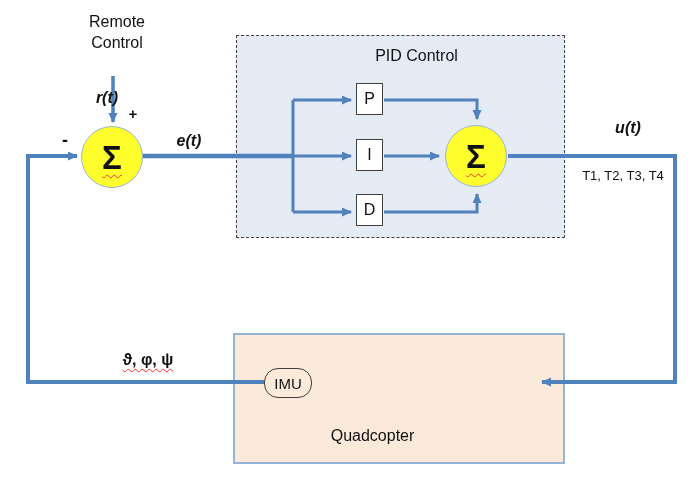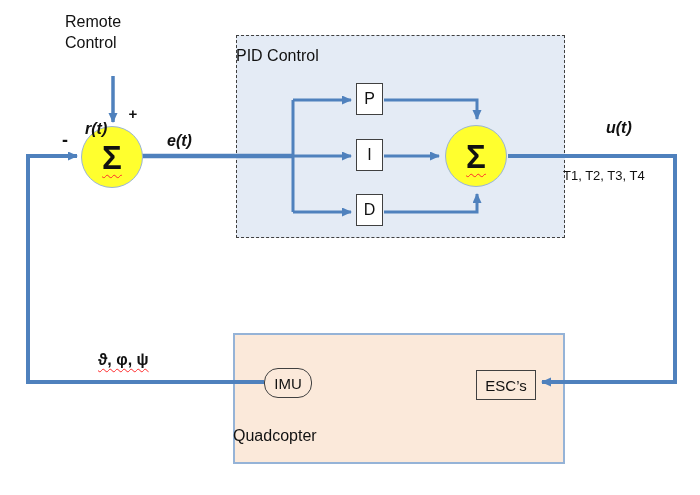--- a/index.html
+++ b/index.html
@@ -29,21 +29,21 @@
     font-size:33px;font-weight:bold;line-height:1;
     text-decoration:underline wavy #ff2a2a 1px;text-underline-offset:5px;text-decoration-skip-ink:none;
   }
   .block{
     background:#ffffff;border:1.5px solid #404040;box-sizing:border-box;
     display:flex;align-items:center;justify-content:center;
     font-size:16px;z-index:3;
   }
   .block.plain{background:transparent;font-size:15px;}
   
-  .lbl{z-index:3;font-size:16px;text-align:left;white-space:pre-line;line-height:1.3;}
+  .lbl{z-index:3;font-size:16px;text-align:center;white-space:pre-line;line-height:1.3;}
   .sig{font-style:italic;font-weight:bold;}
   .sign{font-size:15px;font-weight:600;width:14px;text-align:center;}
   .small{font-size:13px;}
   .squiggle{
     text-decoration:underline wavy #ff2a2a 1px;text-underline-offset:3px;text-decoration-skip-ink:none;
   }
 </style>
 </head>
 <body>
 
@@ -78,28 +78,27 @@
   </div>
   <div class="abs sum" style="left:445px;top:125px;">
     <span>Σ</span>
   </div>
 
   <div class="abs block" style="left:356px;top:83px;width:27px;height:32px;">P</div>
   <div class="abs block" style="left:356px;top:139px;width:27px;height:32px;">I</div>
   <div class="abs block" style="left:356px;top:194px;width:27px;height:32px;">D</div>
 
   <div class="abs block plain" style="left:264px;top:368px;width:48px;height:30px;border-radius:14px;">IMU</div>
-  <div class="abs block plain" style="left:476px;top:370px;width:60px;height:30px;">ESC’s</div>
 
   <div class="abs lbl" style="left:65px;top:12px;width:104px;">Remote
 Control</div>
-  <div class="abs lbl" style="left:236px;top:46px;width:329px;">PID Control</div>
+  <div class="abs lbl" style="left:252px;top:46px;width:329px;">PID Control</div>
   <div class="abs lbl" style="left:233px;top:426px;width:279px;">Quadcopter</div>
 
-  <div class="abs lbl sig" style="left:85px;top:88px;width:44px;margin-top:31px;">r(t)</div>
+  <div class="abs lbl sig" style="left:85px;top:88px;width:44px;">r(t)</div>
   <div class="abs lbl sig" style="left:167px;top:131px;width:44px;">e(t)</div>
   <div class="abs lbl sig" style="left:606px;top:118px;width:44px;">u(t)</div>
   <div class="abs lbl small" style="left:563px;top:168px;width:120px;">T1, T2, T3, T4</div>
 
   <div class="abs lbl" style="left:98px;top:350px;width:100px;font-weight:bold;"><span class="squiggle">ϑ, φ, ψ</span></div>
 
   <div class="abs sign" style="left:126px;top:105px;">+</div>
   <div class="abs sign" style="left:58px;top:130px;font-size:18px;">-</div>
   <div class="abs sign" style="left:425px;top:128px;">+</div>
   <div class="abs sign" style="left:487px;top:105px;">+</div>

